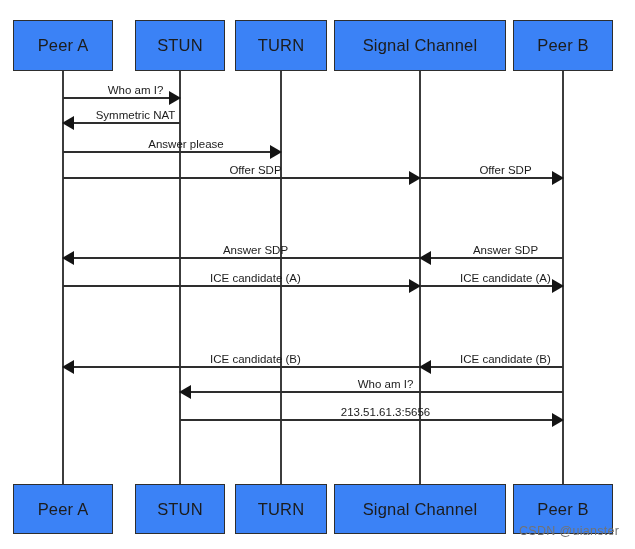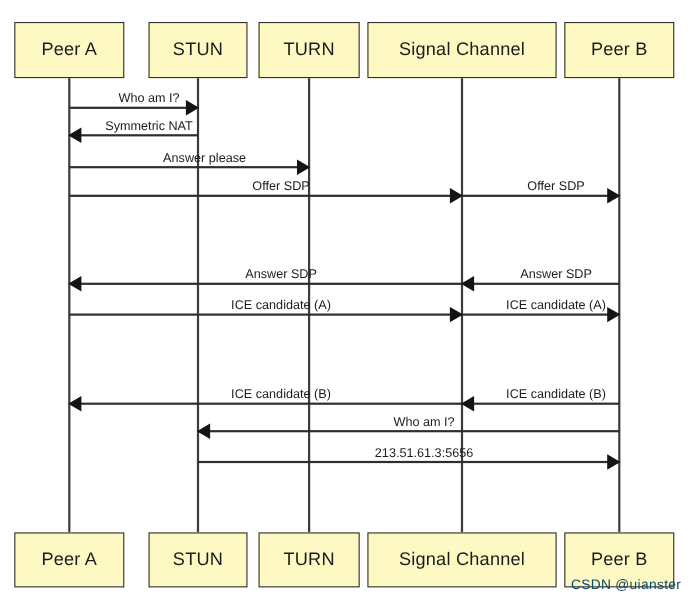--- a/index.html
+++ b/index.html
@@ -8,21 +8,21 @@
     width: 635px;
     height: 549px;
     background: #ffffff;
     font-family: "Liberation Sans", "DejaVu Sans", sans-serif;
     overflow: hidden;
   }
   .actor-box {
     position: absolute;
     box-sizing: border-box;
     border: 1.6px solid #2e2e2e;
-    background: #fef9c3;
+    background: #3b82f6;
     display: flex;
     align-items: center;
     justify-content: center;
     font-size: 16.5px;
     letter-spacing: 0.2px;
     color: #1c1c1c;
     z-index: 3;
   }
   .lifeline {
     position: absolute;
@@ -70,21 +70,21 @@
     width: 0; height: 0;
     border-top: 7px solid transparent;
     border-bottom: 7px solid transparent;
     border-right: 12px solid #141414;
   }
   .watermark {
     position: absolute;
     left: 519px;
     top: 524px;
     font-size: 12.5px;
-    color: #0c4a6e;
+    color: #737373;
     letter-spacing: 0.3px;
     z-index: 4;
     white-space: nowrap;
   }
 </style>
 </head>
 <body>
 
 <div id="stage">
 

